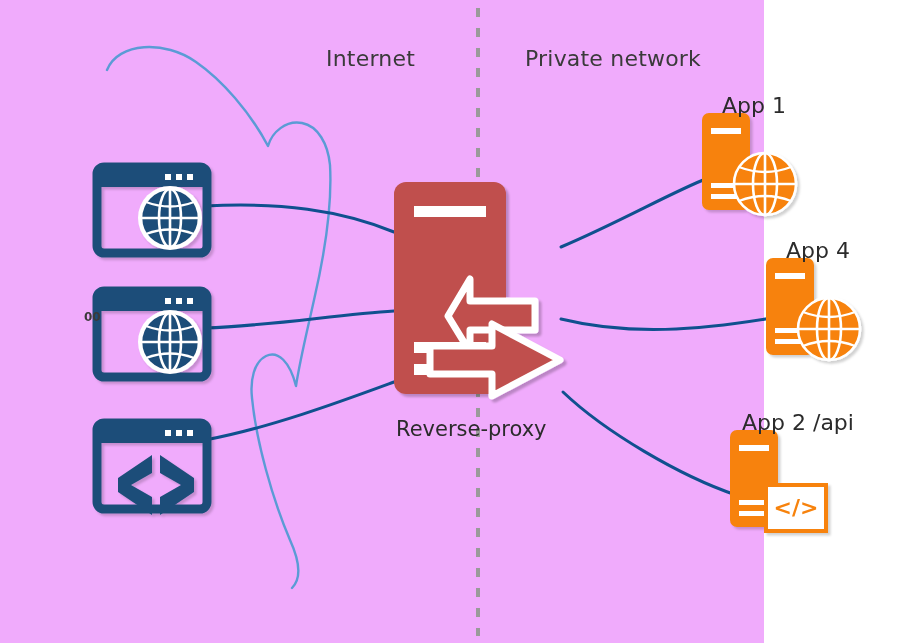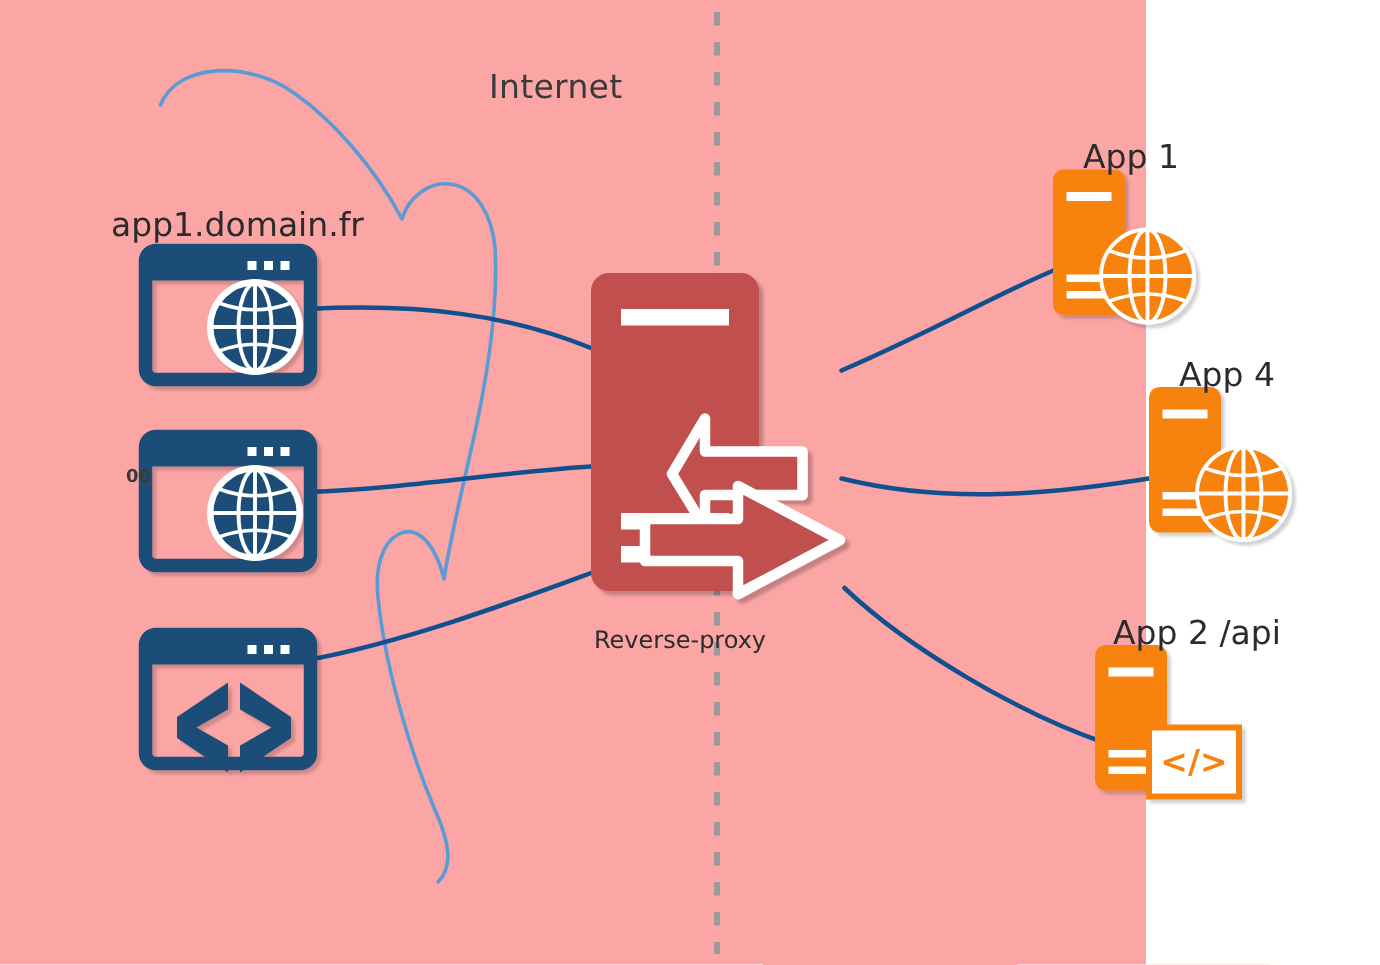--- a/index.html
+++ b/index.html
@@ -10,21 +10,21 @@
   body {
     width: 920px;
     height: 643px;
     overflow: hidden;
     font-family: "DejaVu Sans", "Liberation Sans", sans-serif;
   }
   #canvas {
     position: relative;
     width: 764px;
     height: 643px;
-    background: #fca5a5;
+    background: #f0abfc;
   }
   #diagram-svg {
     position: absolute;
     top: 0;
     left: 0;
     width: 920px;
     height: 643px;
   }
   .zone-label {
     position: absolute;
@@ -40,21 +40,21 @@
     color: #2b2b2b;
     font-family: "DejaVu Sans", "Liberation Sans", sans-serif;
     white-space: nowrap;
   }
   .node-label.small {
     font-size: 12px;
     color: #3a3a3a;
   }
   .proxy-label {
     position: absolute;
-    font-size: 16px;
+    font-size: 21px;
     color: #2b2b2b;
     font-family: "DejaVu Sans", "Liberation Sans", sans-serif;
     white-space: nowrap;
   }
 </style>
 </head>
 <body>
 
 <div id="canvas">
 
@@ -194,22 +194,22 @@
       <rect x="739" y="511" width="30" height="5" fill="#ffffff"></rect>
       <g>
         <rect x="766" y="485" width="60" height="46" fill="#ffffff" stroke="#f7820a" stroke-width="4"></rect>
         <text x="796" y="515" font-family="'DejaVu Sans','Liberation Sans',sans-serif" font-size="22" font-weight="bold" fill="#f7820a" text-anchor="middle">&lt;/&gt;</text>
       </g>
     </g>
   </svg>
 
   <div class="zone-label" style="left:326px; top:46px;">Internet</div>
 
-
-  <div class="node-label" style="left:74px; top:138px;">app1.domain.fr</div>
+  <div class="zone-label" style="left:525px; top:46px;">Private network</div>
+
 
 
   <div class="node-label small" style="left:84px; top:310px;font-weight:bold;">00</div>
 
 
   <div class="proxy-label" style="left:396px; top:417px;">Reverse-proxy</div>
 
   <div class="node-label" style="left:722px; top:93px;">App 1</div>
 
   <div class="node-label" style="left:786px; top:238px;">App 4</div>

